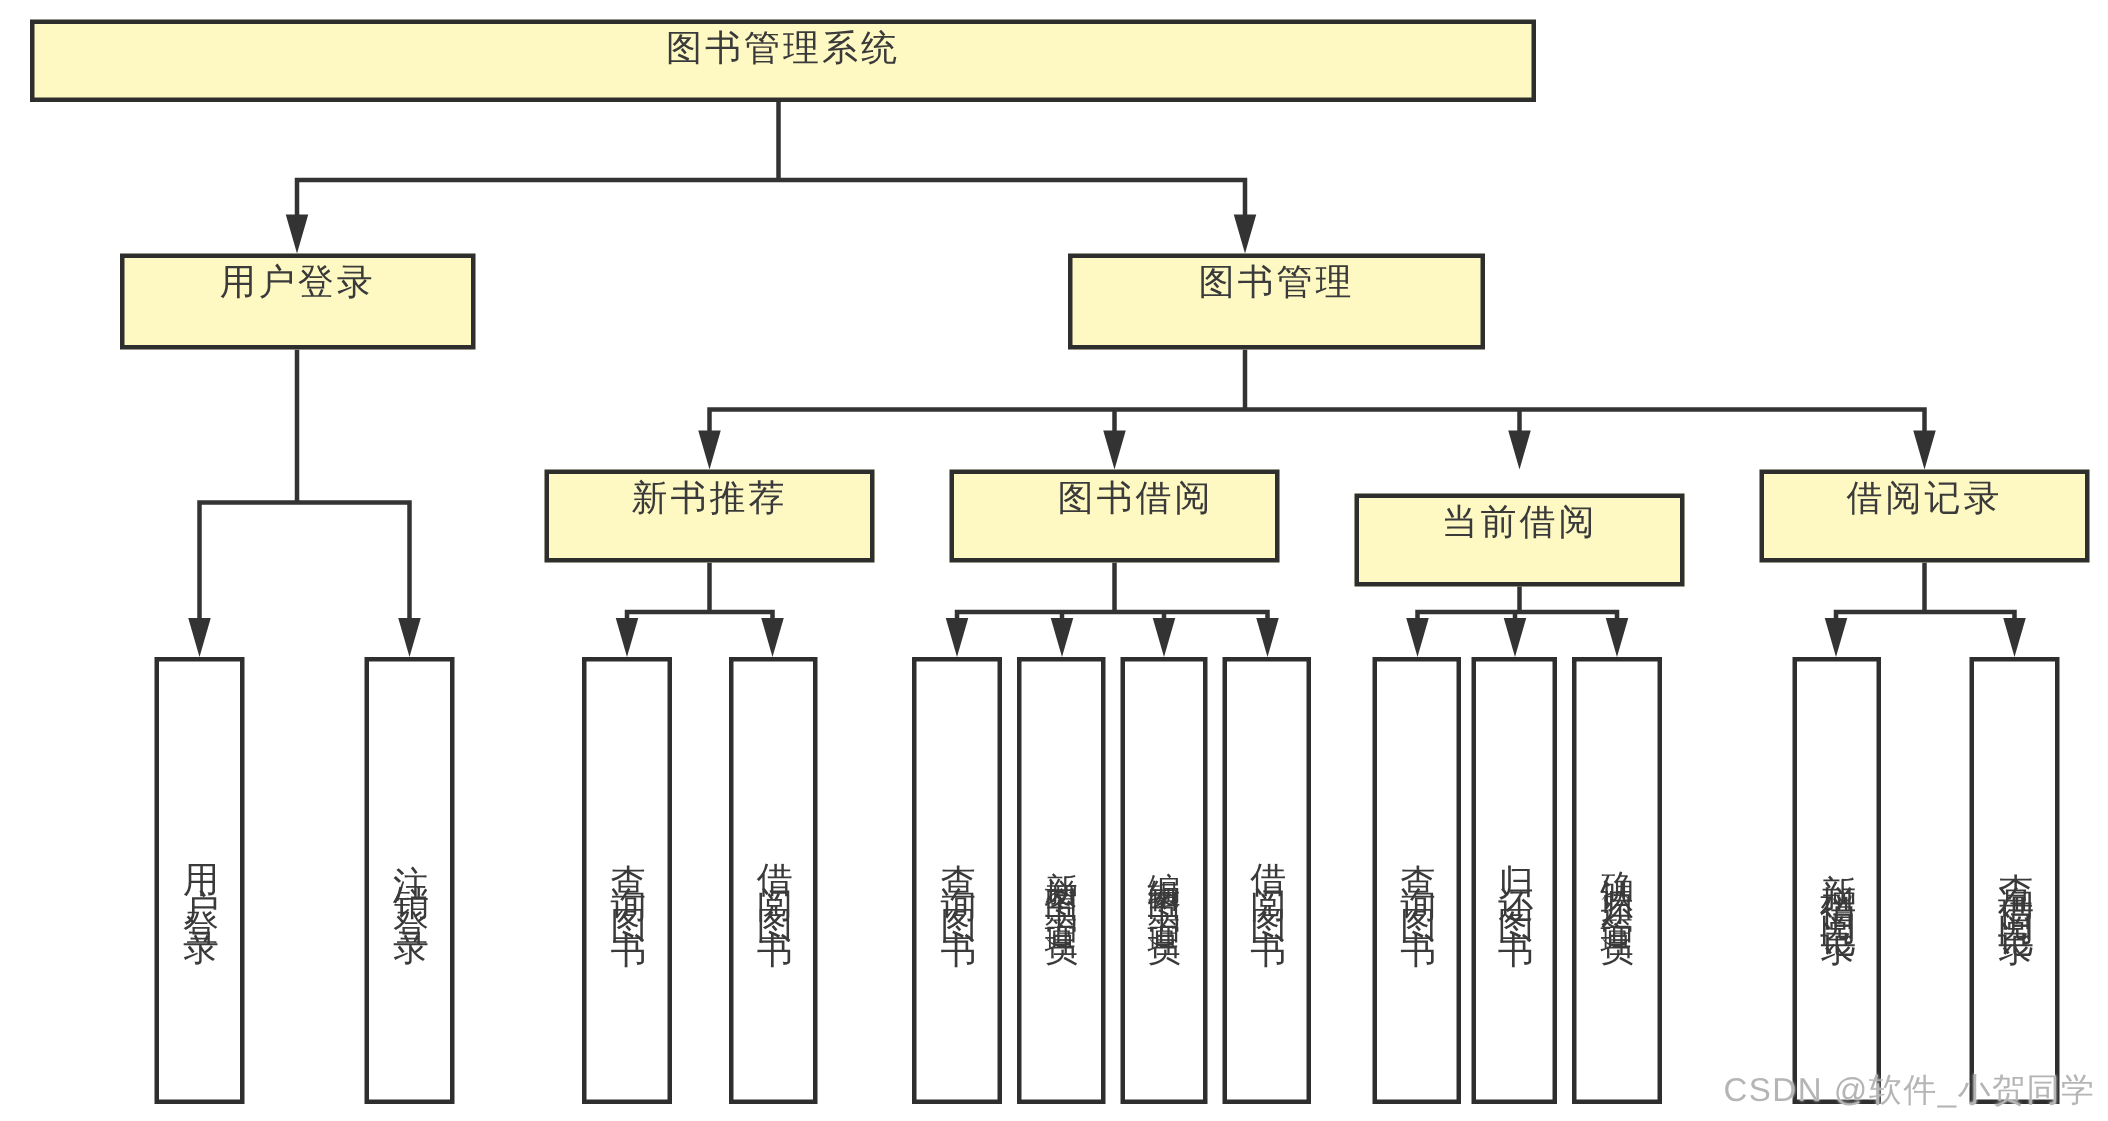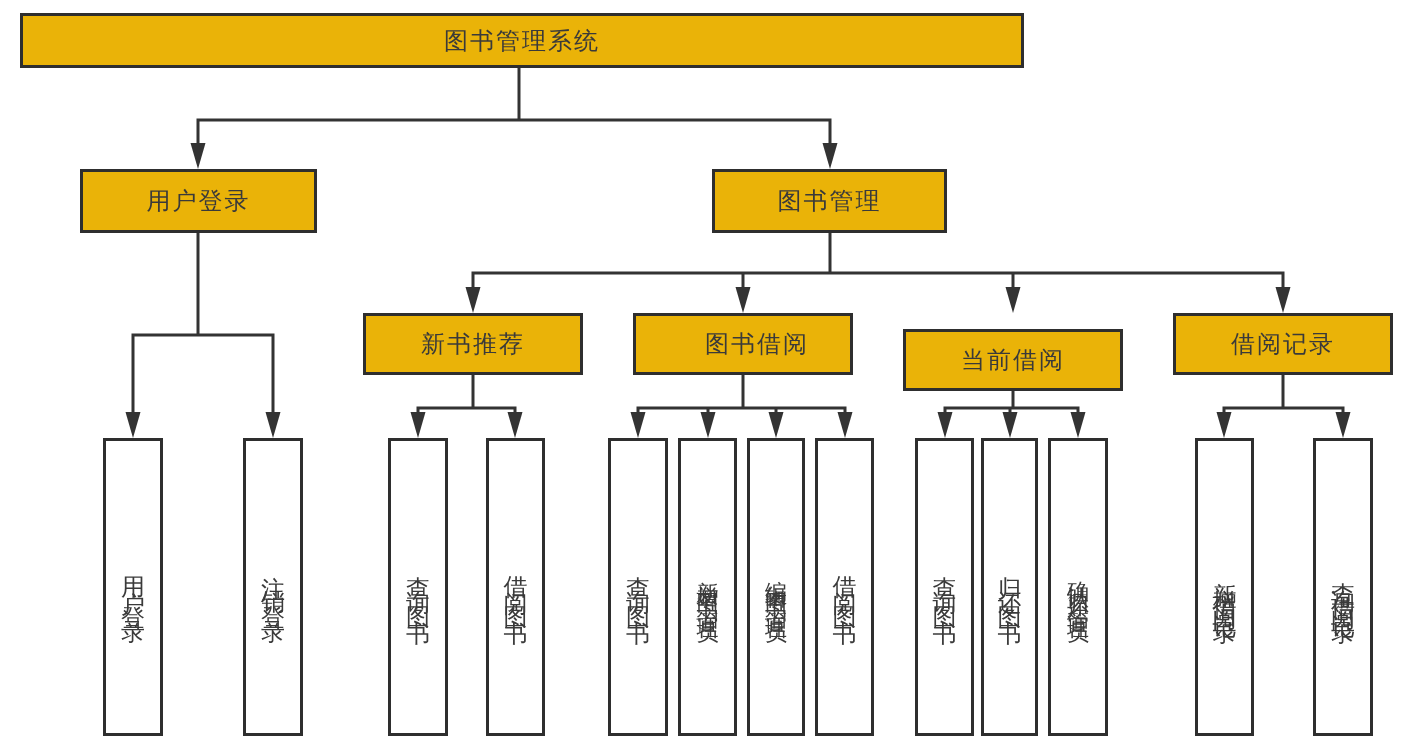--- a/index.html
+++ b/index.html
@@ -15,33 +15,33 @@
   #wires {
     position: absolute;
     left: 0; top: 0;
     width: 1405px; height: 747px;
     pointer-events: none;
   }
   .node {
     position: absolute;
     box-sizing: border-box;
     border: 3px solid #2e2e2e;
-    background: #eab308;
+    background: #fef9c3;
     display: flex;
-    align-items: center;
+    align-items: flex-start;
     justify-content: center;
     font-size: 24px;
     letter-spacing: 2px;
     color: #3a3a3a;
     white-space: nowrap;
     font-family: Liberation Serif, serif;
   }
   .root  { left: 20px;  top: 13px;  width: 1004px; height: 55px; }
   .lvl1a { left: 80px;  top: 169px; width: 237px;  height: 64px; }
-  .lvl1b { left: 712px; top: 169px; width: 235px;  height: 64px; }
+  .lvl1b { left: 712px; top: 169px; width: 278px;  height: 64px; }
   .lvl2  { top: 313px; width: 220px; height: 62px; }
   .lvl2a { left: 363px; }
   .lvl2b { left: 633px; padding-left: 28px; }
   .lvl2c { left: 903px; margin-top: 16px; }
   .lvl2d { left: 1173px; }
   .leaf {
     position: absolute;
     top: 438px;
     height: 298px;
     box-sizing: border-box;
@@ -165,14 +165,15 @@
   <div class="leaf dense" style="left:747px;width:58px;">编辑图书（管理员）</div>
   <div class="leaf" style="left:815px;width:59px;">借阅图书</div>
 
   <div class="leaf" style="left:915px;width:59px;">查询图书</div>
   <div class="leaf" style="left:981px;width:57px;">归还图书</div>
   <div class="leaf dense" style="left:1048px;width:60px;">确认归还（管理员）</div>
 
   <div class="leaf mid" style="left:1195px;width:59px;">新增借阅记录</div>
   <div class="leaf mid" style="left:1313px;width:60px;">查询借阅记录</div>
 
+  <div class="watermark">CSDN @软件_小贺同学</div>
 
 </div>
 
 </body></html>

